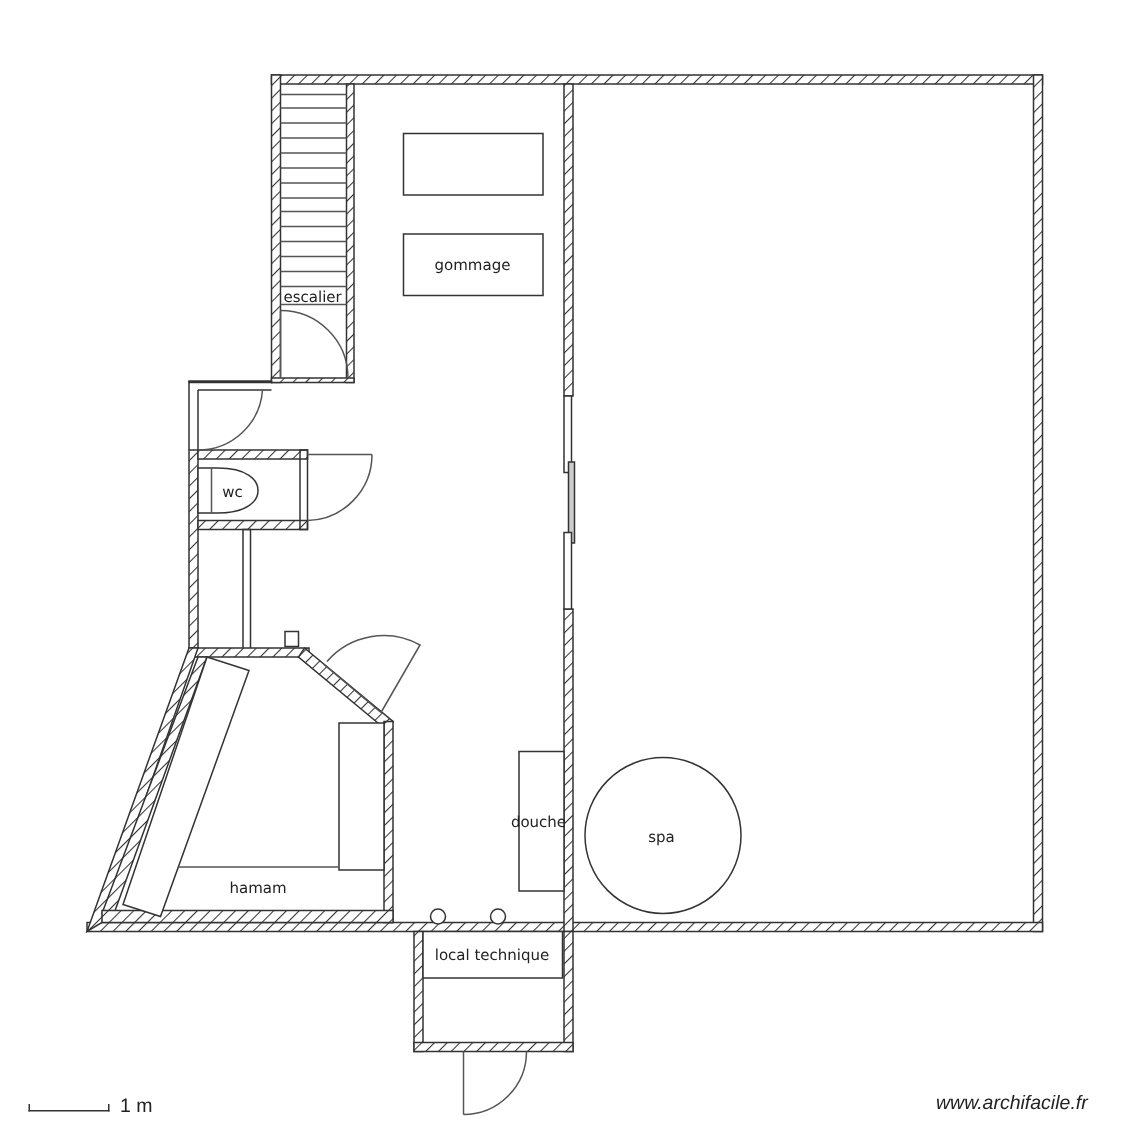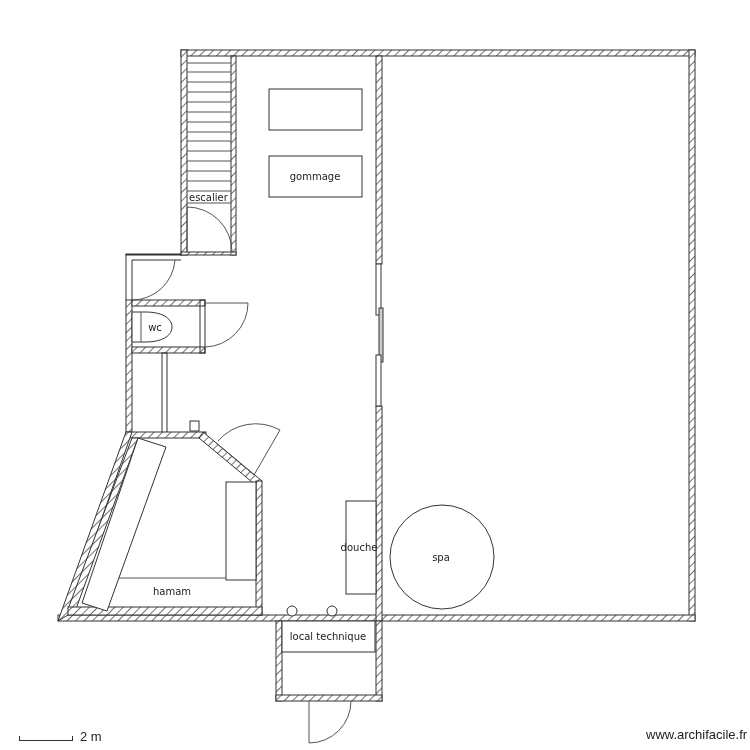--- a/index.html
+++ b/index.html
@@ -5,21 +5,21 @@
     html, body { margin: 0; padding: 0; background: #ffffff; }
     body { width: 750px; height: 750px; position: relative; overflow: hidden; font-family: "DejaVu Sans", sans-serif; }
     #plan { position: absolute; left: 0; top: 0; width: 750px; height: 750px; }
     .wall { fill: url(#hatch); stroke: #333; stroke-width: 1; }
     .line { fill: none; stroke: #333; stroke-width: 1; }
     .thin { fill: none; stroke: #555; stroke-width: 1; }
     .furn { fill: #ffffff; stroke: #333; stroke-width: 1; }
     .label { font-family: "DejaVu Sans", sans-serif; font-size: 10px; fill: #222; }
     .footer-text { position: absolute; font-family: "Liberation Sans", sans-serif; font-size: 13px; color: #222; }
     #scale-label { left: 80px; top: 729px; }
-    #site-label { left: 646px; top: 727px; }
+    #site-label { left: 624px; top: 727px; font-style: italic; }
     #scale-bar { position: absolute; left: 19px; top: 736px; width: 52px; height: 4px; border-left: 1px solid #333; border-right: 1px solid #333; border-bottom: 1px solid #333; }
   </style>
 </head>
 <body>
 
 <svg id="plan" viewBox="0 0 750 750" xmlns="http://www.w3.org/2000/svg">
   <defs>
     <pattern id="hatch" patternUnits="userSpaceOnUse" width="6" height="6" patternTransform="rotate(45)">
       <rect width="6" height="6" fill="#ffffff"></rect>
       <line x1="0" y1="0" x2="0" y2="6" stroke="#333" stroke-width="1.4"></line>
@@ -147,14 +147,14 @@
   <g>
     <rect class="furn" x="282" y="621" width="93" height="31"></rect>
     <text class="label" x="328" y="640" text-anchor="middle">local technique</text>
 
     <line class="thin" x1="309" y1="701" x2="309" y2="743"></line>
     <path class="thin" d="M309,743 A42,42 0 0 0 351,701"></path>
   </g>
 </svg>
 
 <div id="scale-bar"></div>
-<div id="scale-label" class="footer-text">2 m</div>
+<div id="scale-label" class="footer-text">1 m</div>
 <div id="site-label" class="footer-text">www.archifacile.fr</div>
 
 </body></html>

